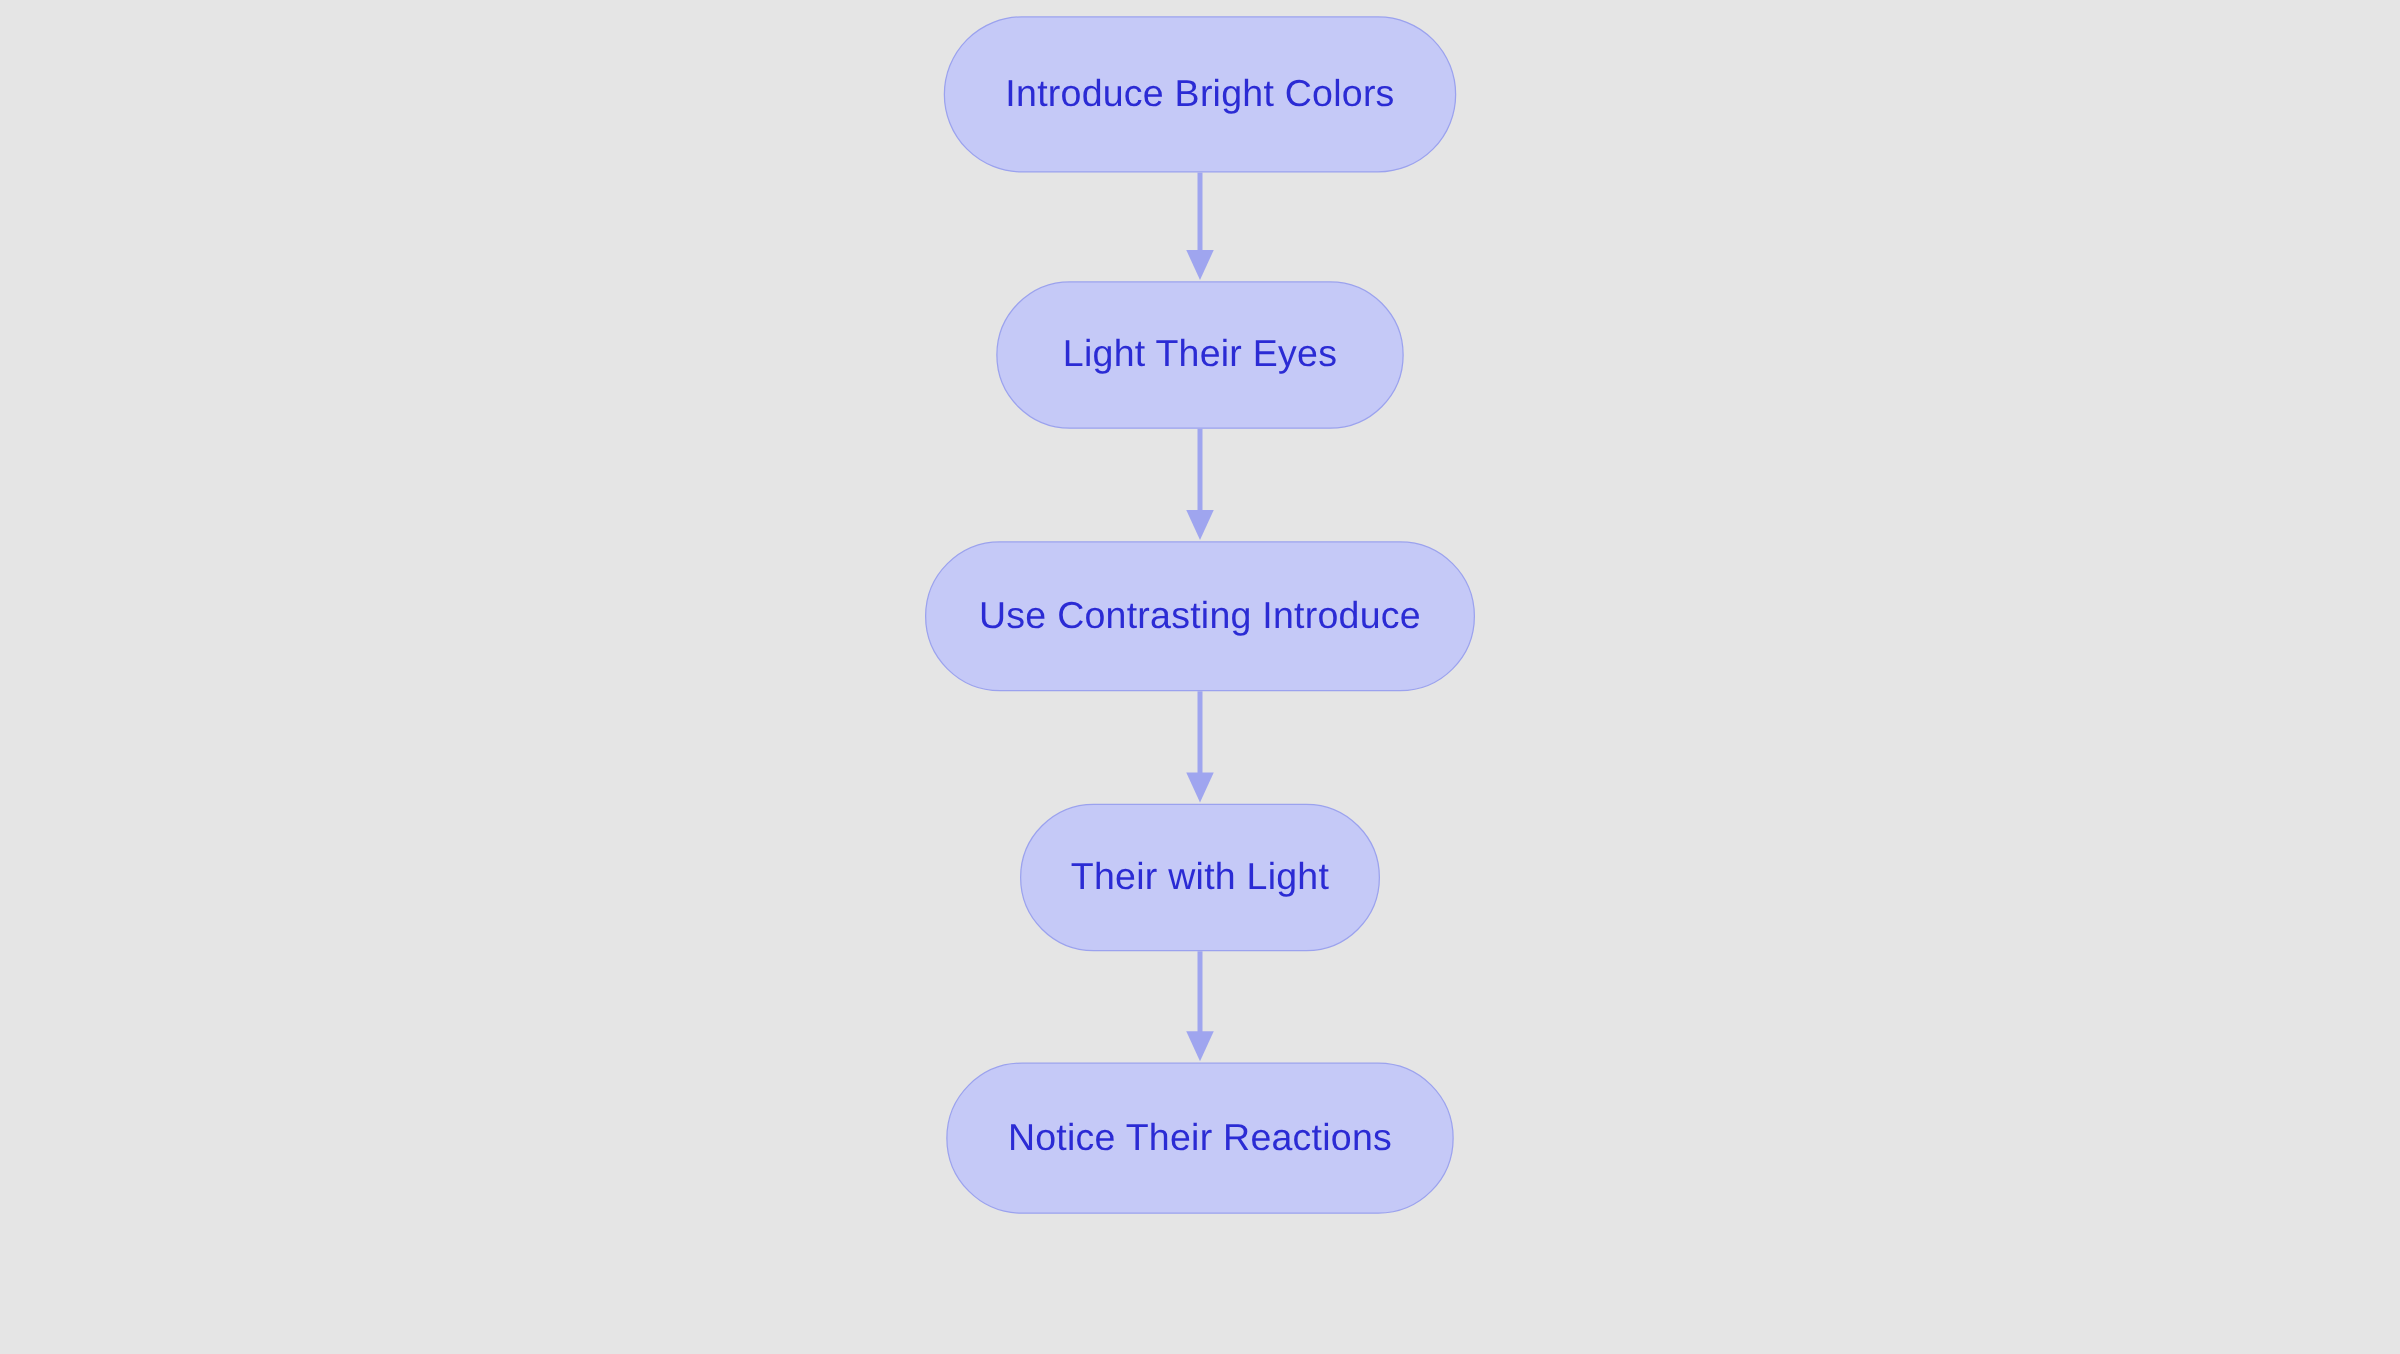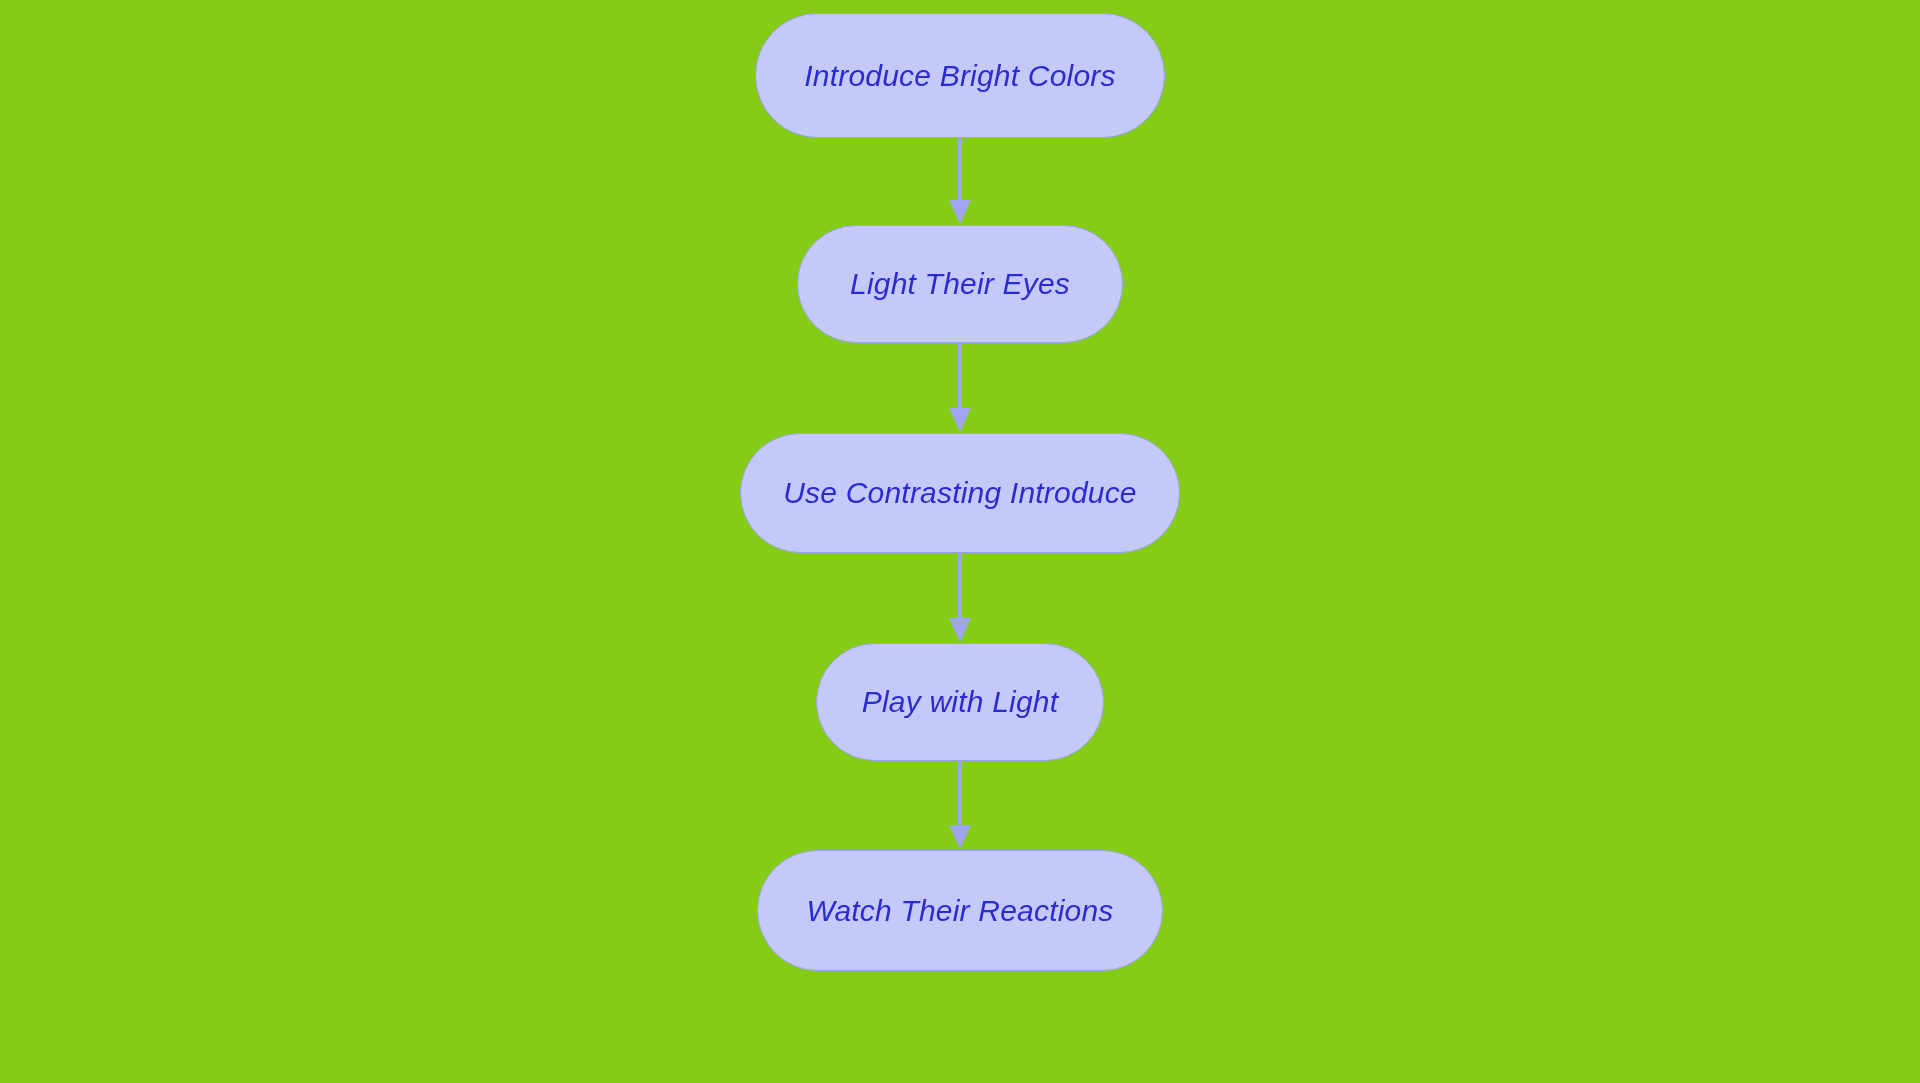--- a/index.html
+++ b/index.html
@@ -8,23 +8,22 @@
     padding: 0;
     background: #ffffff;
   }
   body {
     font-family: "Liberation Sans", sans-serif;
   }
   #canvas {
     position: relative;
     width: 1920px;
     height: 1083px;
-    background: #84cc16;
+    background: #e5e5e5;
     overflow: hidden;
-    font-style: italic;
   }
   #flow {
     position: absolute;
     left: 0;
     top: 0;
     width: 1920px;
     height: 1083px;
     display: flex;
     flex-direction: column;
     align-items: center;
@@ -113,26 +112,26 @@
     <div class="node n3">
       <span class="node-label">Use Contrasting Introduce</span>
     </div>
 
     <div class="connector c3">
       <div class="stem"></div>
       <div class="head"></div>
     </div>
 
     <div class="node n4">
-      <span class="node-label">Play with Light</span>
+      <span class="node-label">Their with Light</span>
     </div>
 
     <div class="connector c4">
       <div class="stem"></div>
       <div class="head"></div>
     </div>
 
     <div class="node n5">
-      <span class="node-label">Watch Their Reactions</span>
+      <span class="node-label">Notice Their Reactions</span>
     </div>
 
   </div>
 </div>
 
 </body></html>

